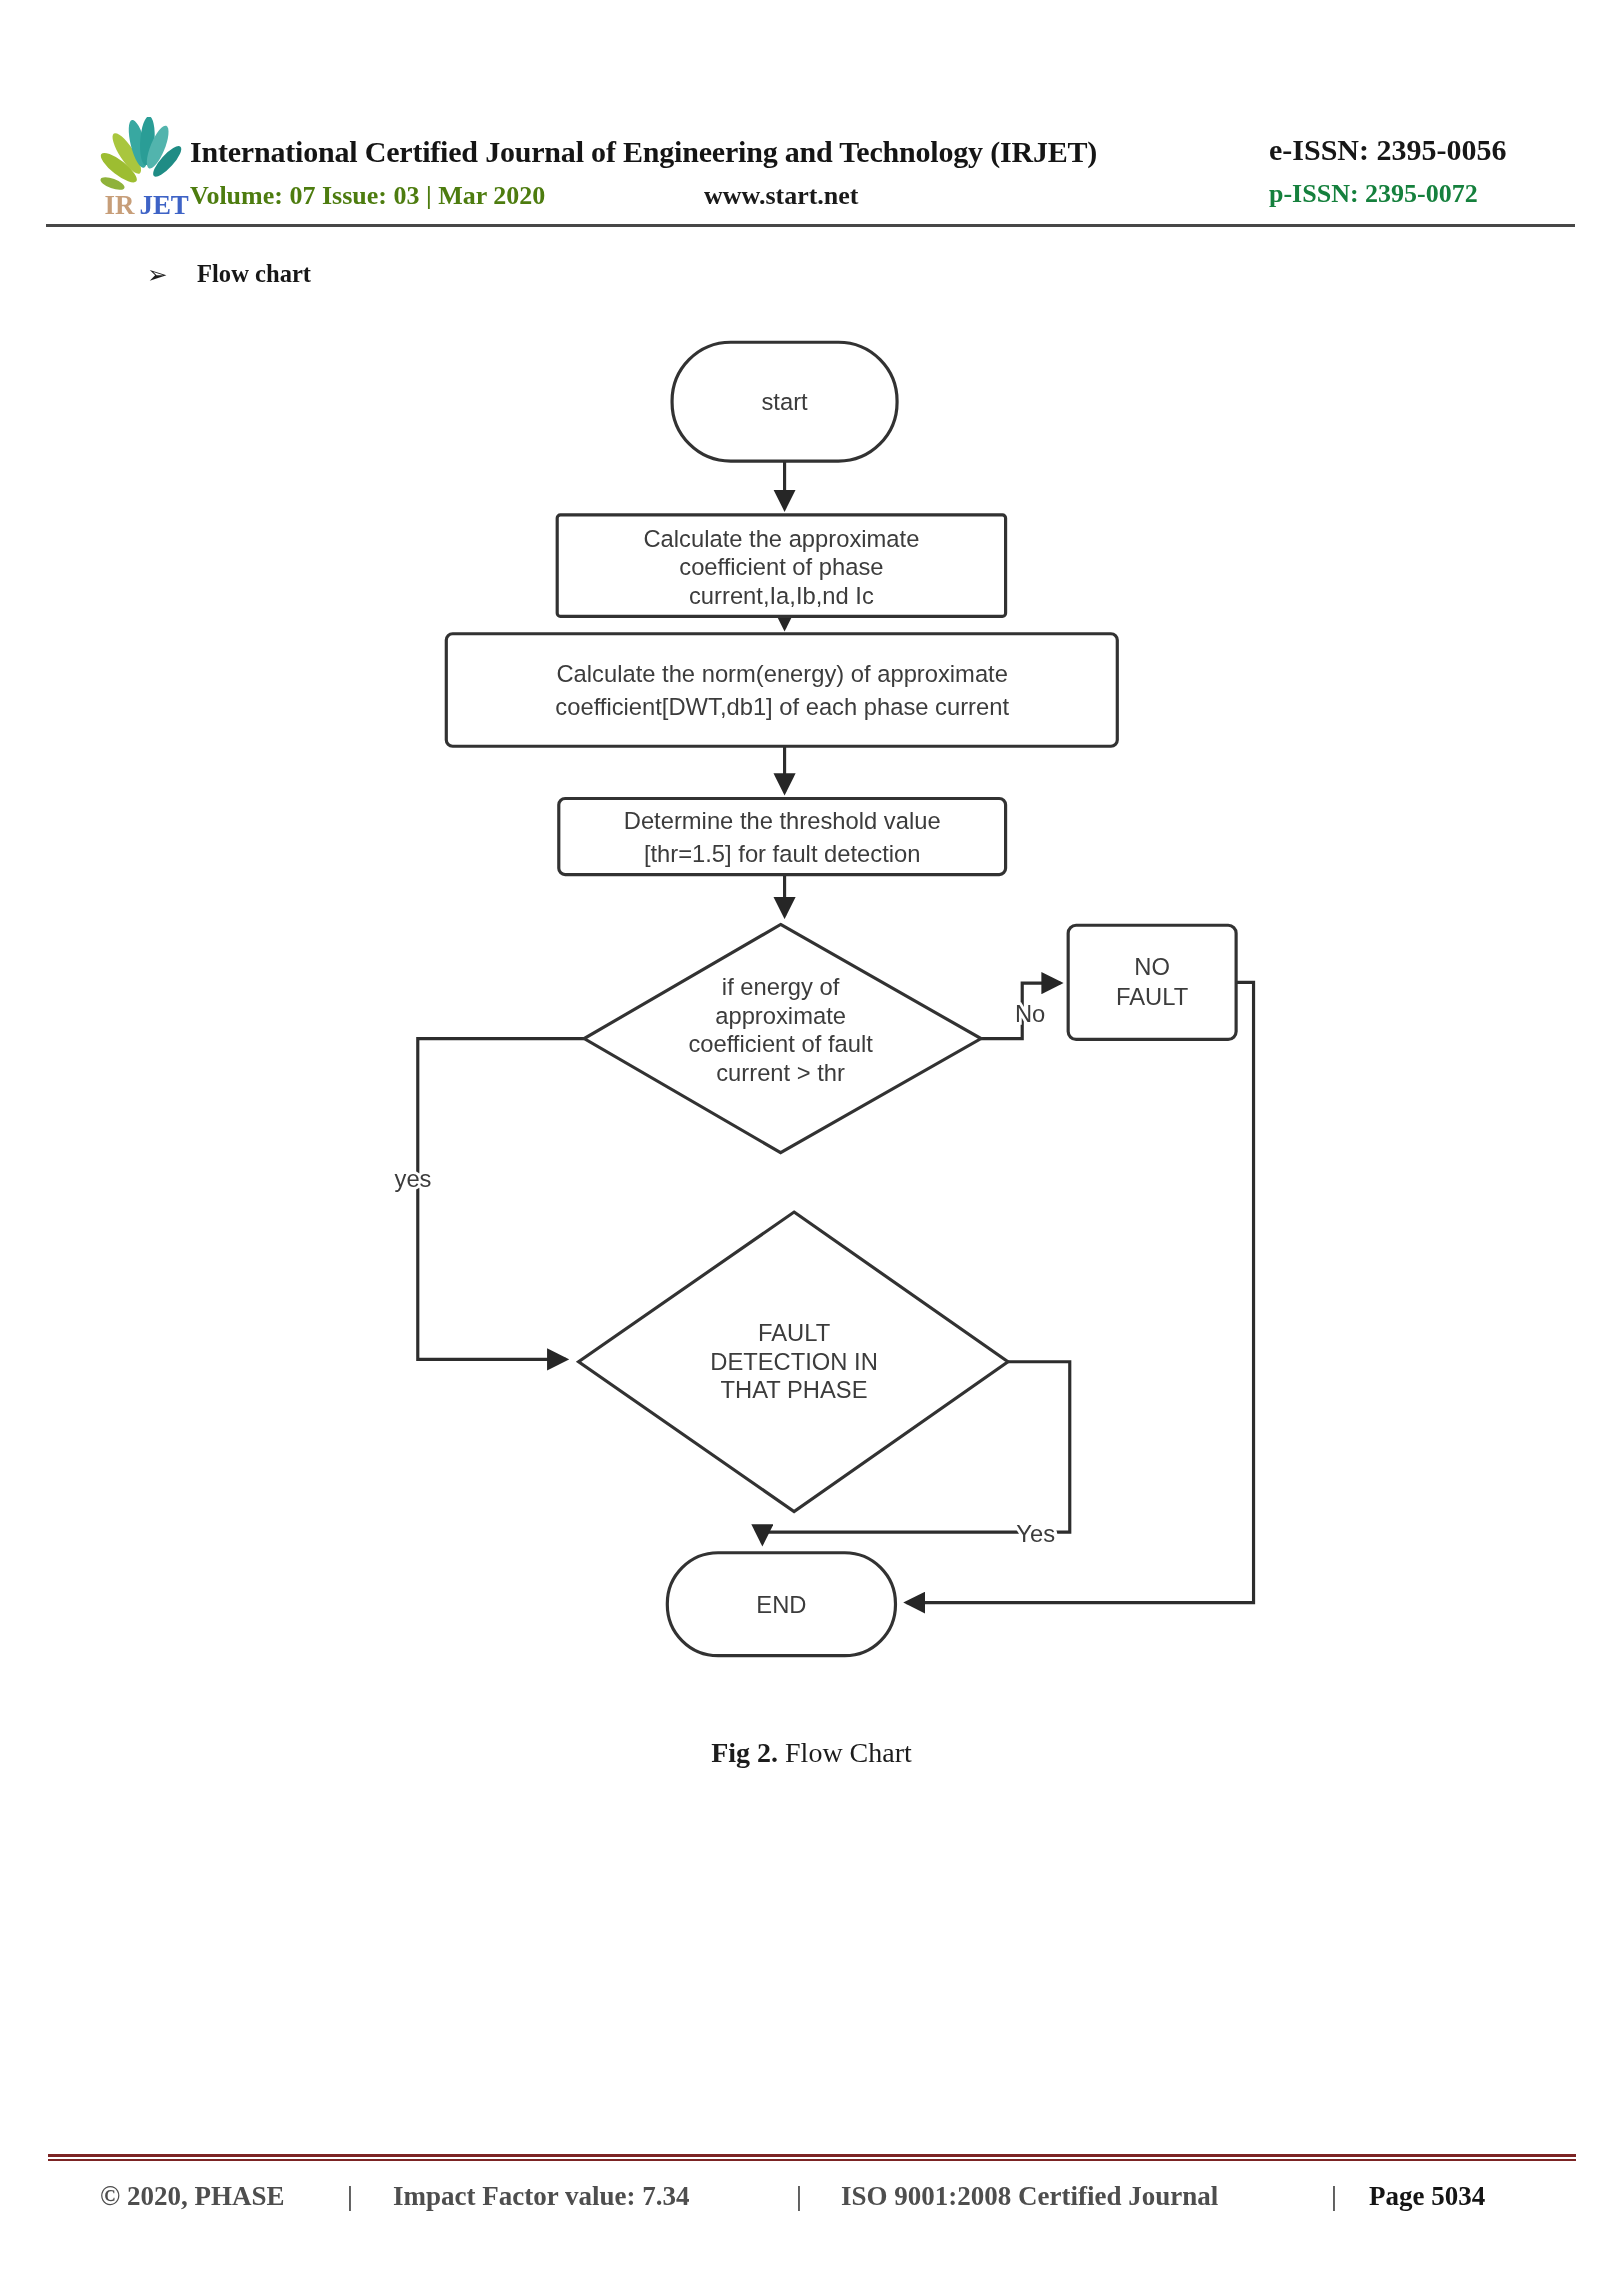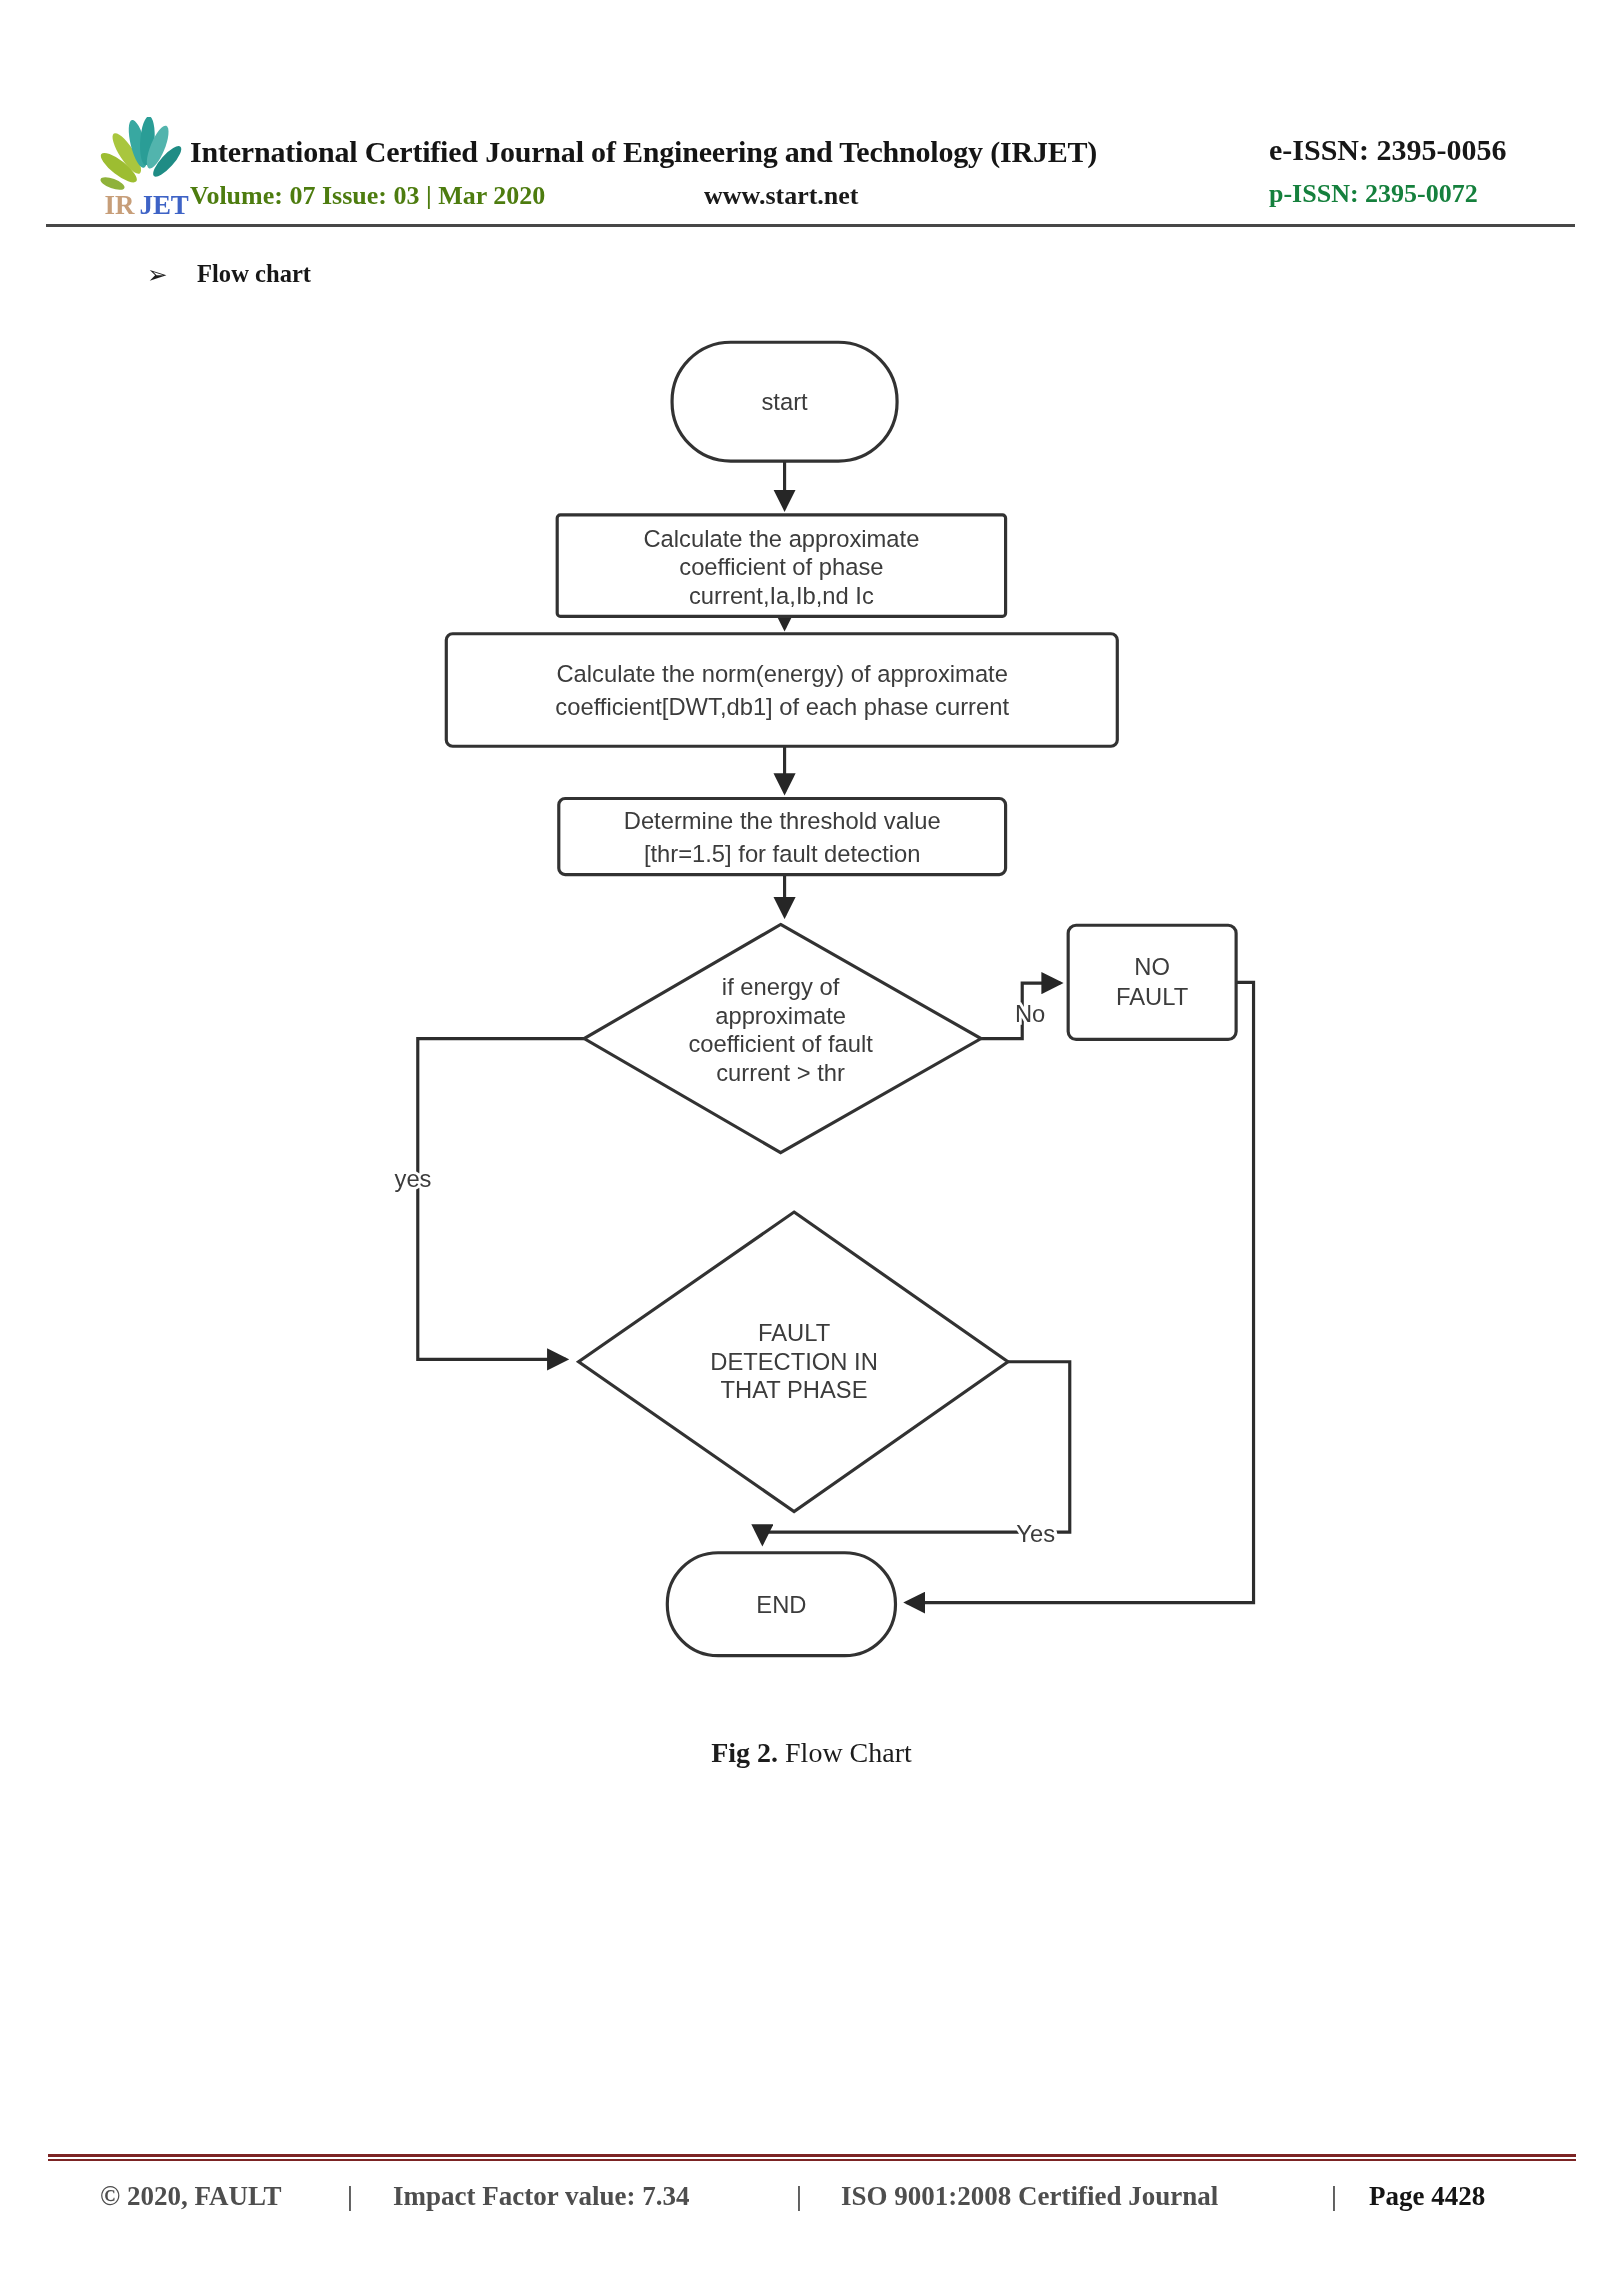--- a/index.html
+++ b/index.html
@@ -134,23 +134,23 @@
     <text class="elabel" x="521" y="1498">yes</text>
     <text class="elabel" x="1307" y="1946">Yes</text>
   </svg>
 
   <div class="caption">
     <span class="fig">Fig 2.</span><span> Flow Chart</span>
   </div>
 
   <div class="abs footer-rule"></div>
   <div class="footer">
-    <span class="f-copy">© 2020, FAULT</span>
+    <span class="f-copy">© 2020, PHASE</span>
     <span class="f-sep1">|</span>
     <span class="f-impact">Impact Factor value: 7.34</span>
     <span class="f-sep2">|</span>
     <span class="f-iso">ISO 9001:2008 Certified Journal</span>
     <span class="f-sep3">|</span>
-    <span class="f-page">Page 4428</span>
+    <span class="f-page">Page 5034</span>
   </div>
 
 </div>
 
 
 </body></html>

